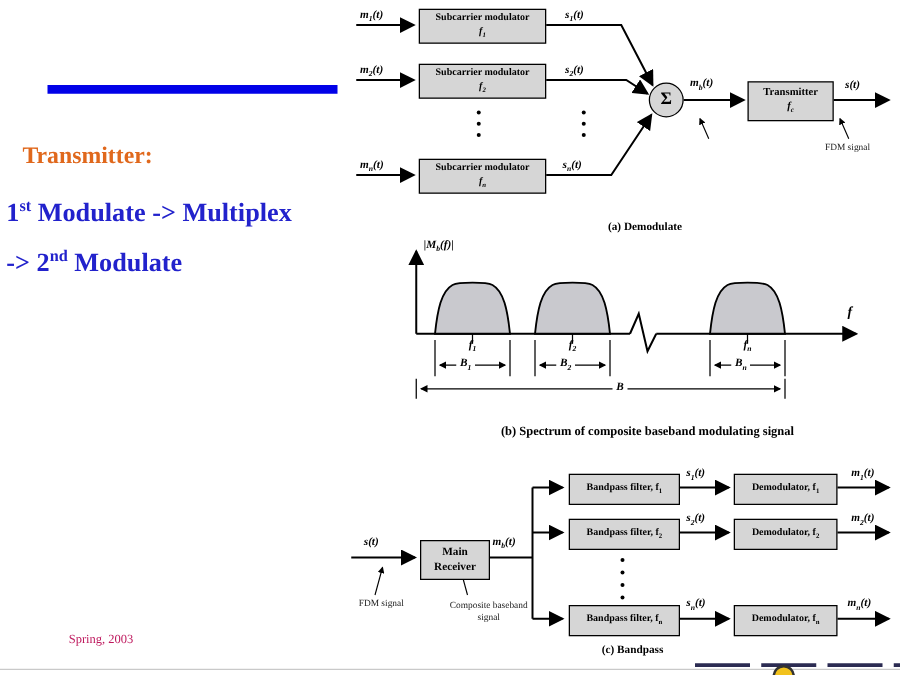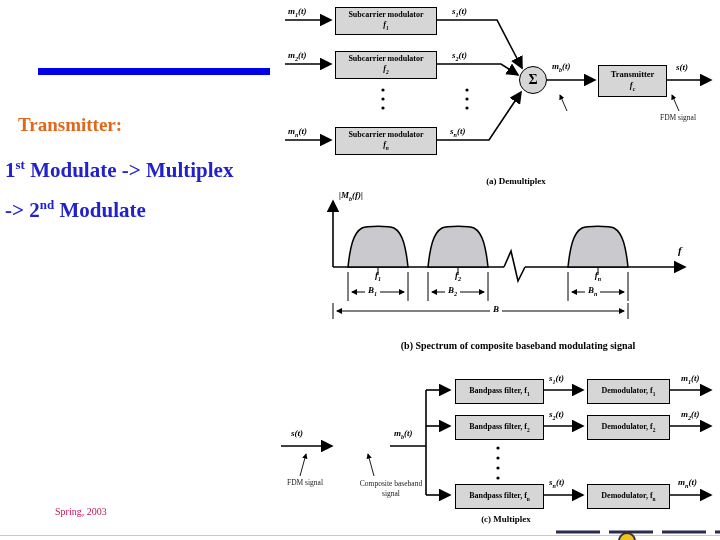--- a/index.html
+++ b/index.html
@@ -167,34 +167,38 @@
   </div>
   <div class="mlbl" style="left:552px;top:61px;">m<sub>b</sub>(t)</div>
 
   <div class="box" style="left:598px;top:65px;width:67px;height:30px;font-size:8.5px;">
     <div class="bl1">Transmitter</div>
     <div class="bl2">f<sub>c</sub></div>
   </div>
   <div class="mlbl" style="left:676px;top:62px;">s(t)</div>
 
   <div class="ann" style="left:652px;top:113px;width:52px;">FDM signal</div>
-  <div class="cap" style="left:466px;top:176px;width:100px;">(a) Demultiplex</div>
+  <div class="cap" style="left:466px;top:176px;width:100px;">(a) Demodulate</div>
 
   <div class="slbl" style="left:339px;top:190px;">|M<sub>b</sub>(f)|</div>
   <div class="slbl" style="left:678px;top:244px;font-size:11px;">f</div>
   <div class="slbl" style="left:366px;top:270px;width:24px;">f<sub>1</sub></div>
   <div class="slbl" style="left:446px;top:270px;width:24px;">f<sub>2</sub></div>
   <div class="slbl" style="left:586px;top:270px;width:24px;">f<sub>n</sub></div>
   <div class="slbl onln" style="left:365px;top:285px;">B<sub>1</sub></div>
   <div class="slbl onln" style="left:445px;top:285px;">B<sub>2</sub></div>
   <div class="slbl onln" style="left:585px;top:285px;">B<sub>n</sub></div>
   <div class="slbl onln" style="left:490px;top:304px;">B</div>
   <div class="cap" style="left:348px;top:340px;width:340px;font-size:10px;">(b) Spectrum of composite baseband modulating signal</div>
 
   <div class="mlbl" style="left:291px;top:428px;">s(t)</div>
+  <div class="box" style="left:336px;top:432px;width:54px;height:30px;font-size:9px;">
+    <div class="bl1">Main</div>
+    <div class="bl1">Receiver</div>
+  </div>
   <div class="mlbl" style="left:394px;top:428px;">m<sub>b</sub>(t)</div>
 
   <div class="box one-line" style="left:455px;top:379px;width:87px;height:23px;">
     <div>Bandpass filter, f<sub>1</sub></div>
   </div>
   <div class="mlbl" style="left:549px;top:373px;">s<sub>1</sub>(t)</div>
   <div class="box one-line" style="left:587px;top:379px;width:81px;height:23px;">
     <div>Demodulator, f<sub>1</sub></div>
   </div>
   <div class="mlbl" style="left:681px;top:373px;">m<sub>1</sub>(t)</div>
@@ -212,15 +216,15 @@
     <div>Bandpass filter, f<sub>n</sub></div>
   </div>
   <div class="mlbl" style="left:549px;top:477px;">s<sub>n</sub>(t)</div>
   <div class="box one-line" style="left:587px;top:484px;width:81px;height:23px;">
     <div>Demodulator, f<sub>n</sub></div>
   </div>
   <div class="mlbl" style="left:678px;top:477px;">m<sub>n</sub>(t)</div>
 
   <div class="ann" style="left:281px;top:478px;width:48px;">FDM signal</div>
   <div class="ann" style="left:353px;top:479px;width:76px;">Composite baseband signal</div>
-  <div class="cap" style="left:456px;top:514px;width:100px;">(c) Multiplex</div>
+  <div class="cap" style="left:456px;top:514px;width:100px;">(c) Bandpass</div>
 
 </div>
 
 </body></html>

